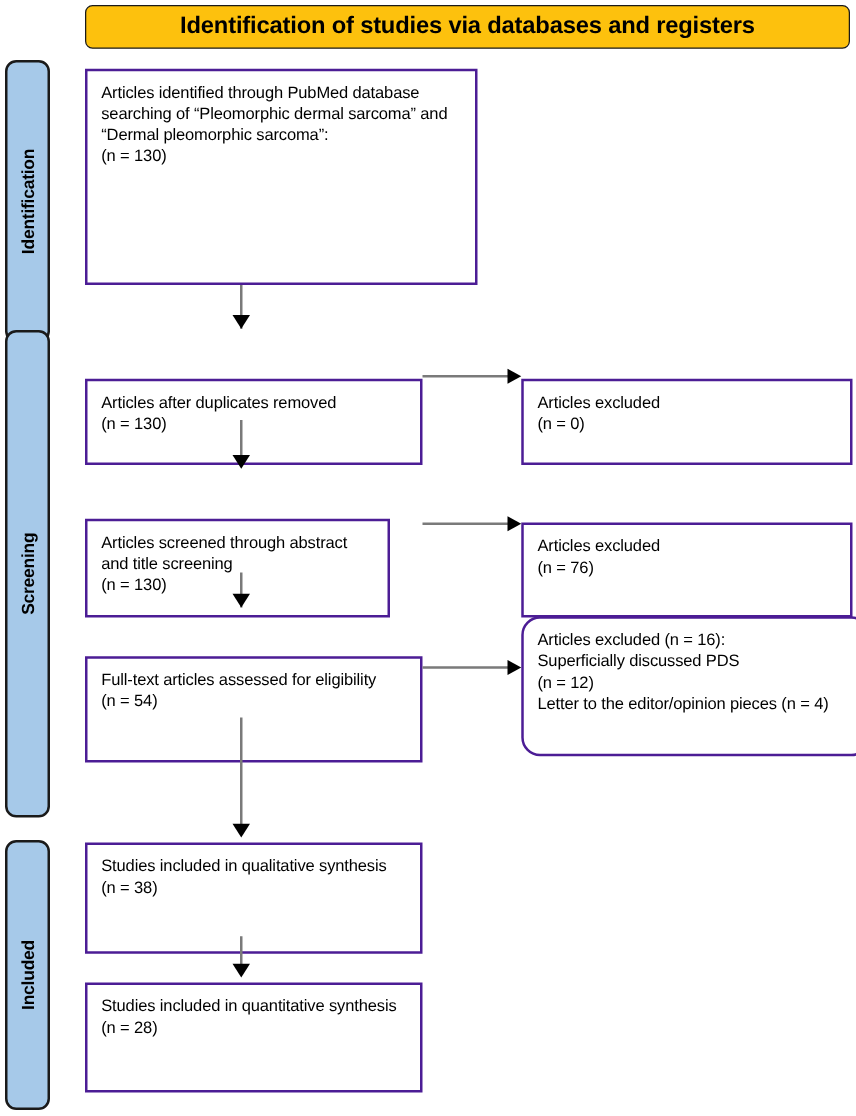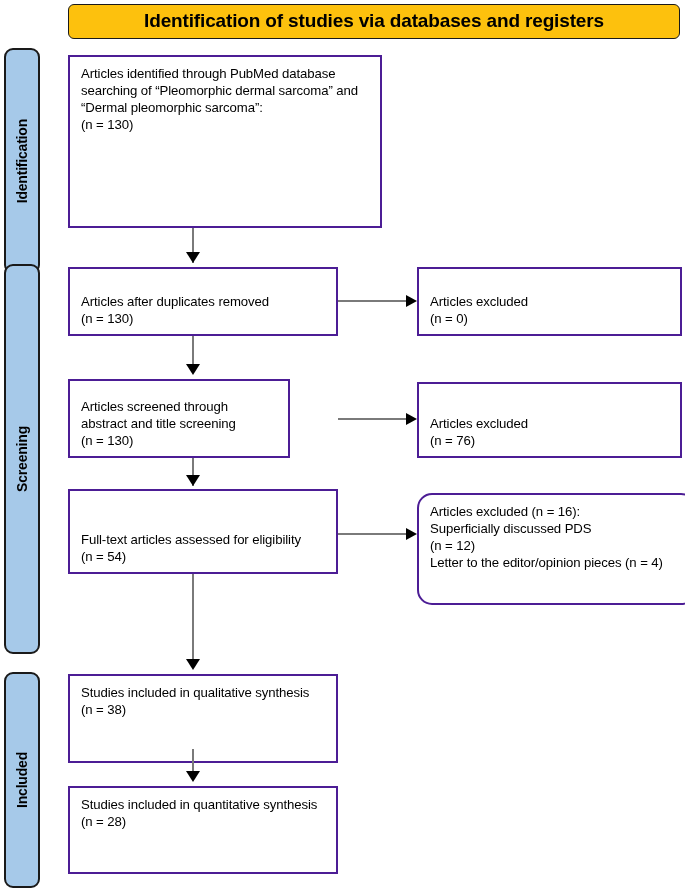--- a/index.html
+++ b/index.html
@@ -89,34 +89,35 @@
     white-space: pre-line;
     letter-spacing: -0.1px;
   }
   .flow-box.with-indent .box-text {
     padding-left: 0;
   }
 
   
   #box-identified      { left: 68px;  top: 55px;  width: 314px; height: 173px; }
   #box-duplicates      { left: 68px;  top: 267px; width: 270px; height: 69px;  }
-  #box-screened        { left: 68px;  top: 379px; width: 222px; height: 79px;  }
+  #box-screened        { left: 68px;  top: 379px; width: 244px; height: 79px;  }
   #box-fulltext        { left: 68px;  top: 489px; width: 270px; height: 85px;  }
   #box-qualitative     { left: 68px;  top: 674px; width: 270px; height: 89px;  }
   #box-quantitative    { left: 68px;  top: 786px; width: 270px; height: 88px;  }
 
   
   #box-excluded-dup    { left: 417px; top: 267px; width: 265px; height: 69px;  }
   #box-excluded-screen { left: 417px; top: 382px; width: 265px; height: 76px;  }
   #box-excluded-full   { left: 417px; top: 493px; width: 279px; height: 112px; border-radius: 15px; }
 
   
   .vcenter {
     display: flex;
-    align-items: flex-end;
+    align-items: flex-start;
+    margin-top: 36px;
   }
 
   
   .conn-line-v {
     position: absolute;
     width: 2px;
     background: #7a7a7a;
   }
   .conn-line-h {
     position: absolute;

